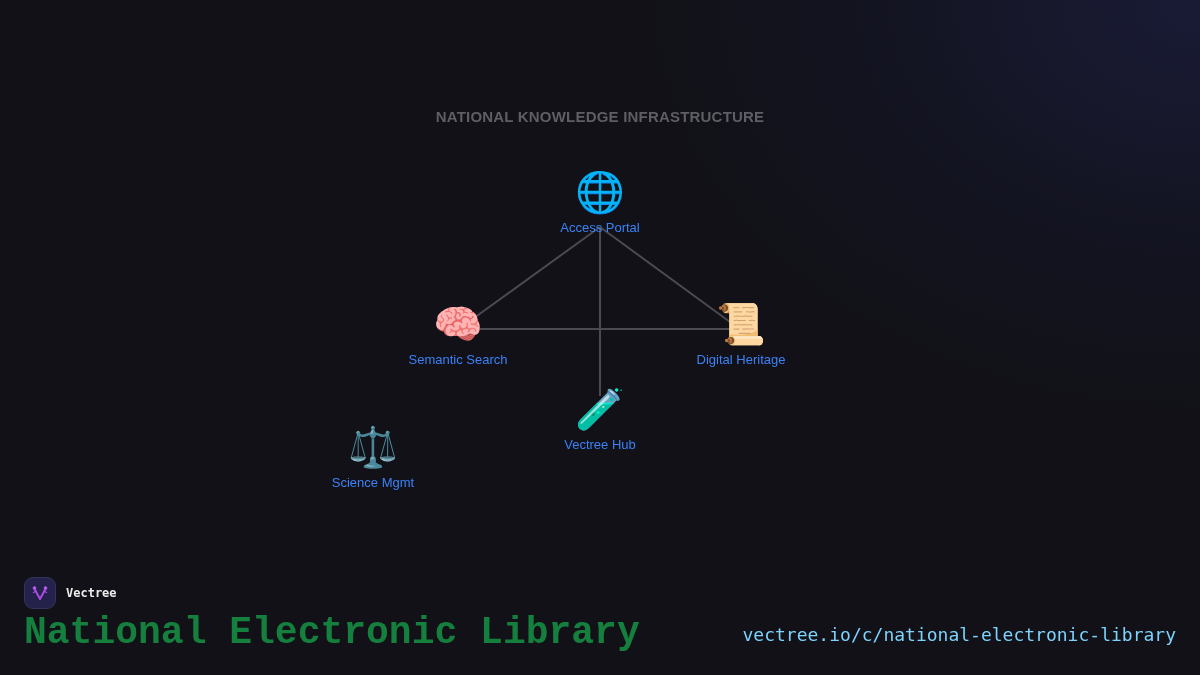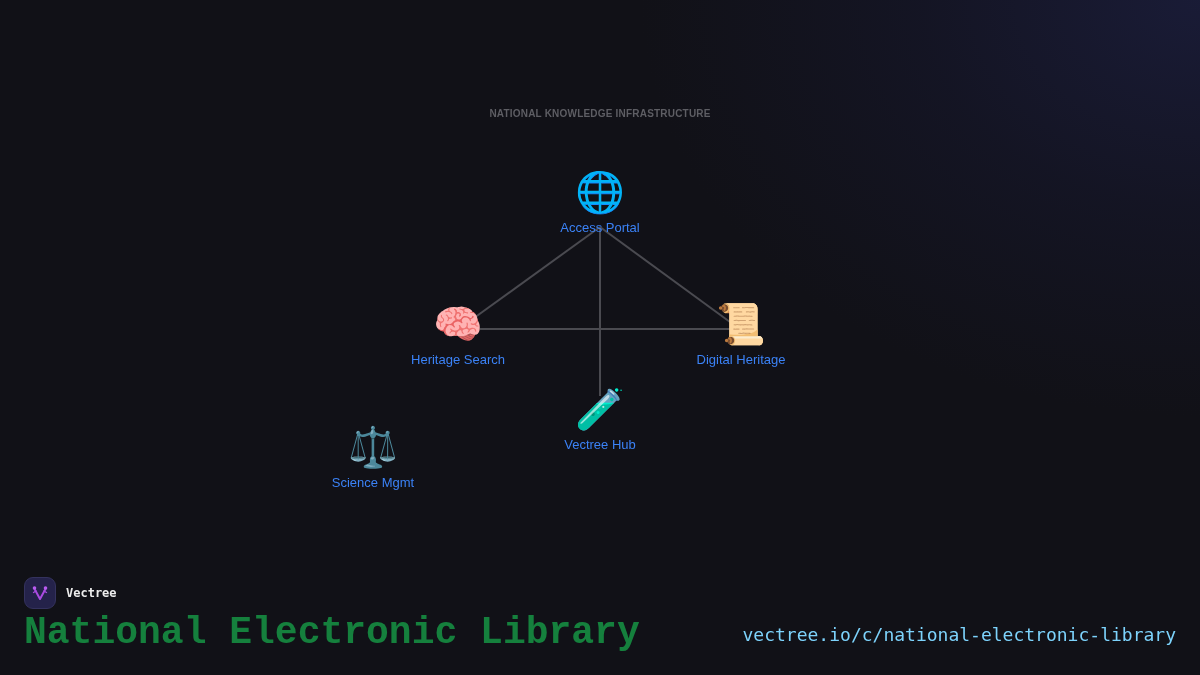--- a/index.html
+++ b/index.html
@@ -9,21 +9,21 @@
     font-family: "Liberation Sans", sans-serif;
   }
   .bg-glow {
     position: absolute; inset: 0;
     background:
       radial-gradient(ellipse 700px 520px at 1200px 0px, rgba(26,28,56,0.95) 0%, rgba(22,23,44,0.6) 40%, rgba(17,17,23,0) 80%);
     pointer-events: none;
   }
   .diagram-title {
     position: absolute; left: 0; width: 1200px; top: 108px;
-    text-align: center; color: #5e5e64; font-size: 10px; font-weight: bold;
+    text-align: center; color: #5e5e64; font-size: 15px; font-weight: bold;
     letter-spacing: 0.2px;
   }
   svg.edges { position: absolute; left: 0; top: 0; }
   .node {
     position: absolute; width: 160px; text-align: center;
     transform: translateX(-50%);
   }
   .node .emoji {
     display: block; font-size: 40px; line-height: 48px; height: 48px;
     font-family: "DejaVu Sans", sans-serif;
@@ -67,21 +67,21 @@
   <line x1="480" y1="329" x2="730" y2="329" stroke="#4a4a50" stroke-width="2"></line>
 </svg>
 
 <div class="node" style="left:600px; top:168px;">
   <span class="emoji">🌐</span>
   <span class="label">Access Portal</span>
 </div>
 
 <div class="node" style="left:458px; top:300px;">
   <span class="emoji">🧠</span>
-  <span class="label">Heritage Search</span>
+  <span class="label">Semantic Search</span>
 </div>
 
 <div class="node" style="left:741px; top:300px;">
   <span class="emoji">📜</span>
   <span class="label">Digital Heritage</span>
 </div>
 
 <div class="node" style="left:600px; top:385px;">
   <span class="emoji">🧪</span>
   <span class="label">Vectree Hub</span>

